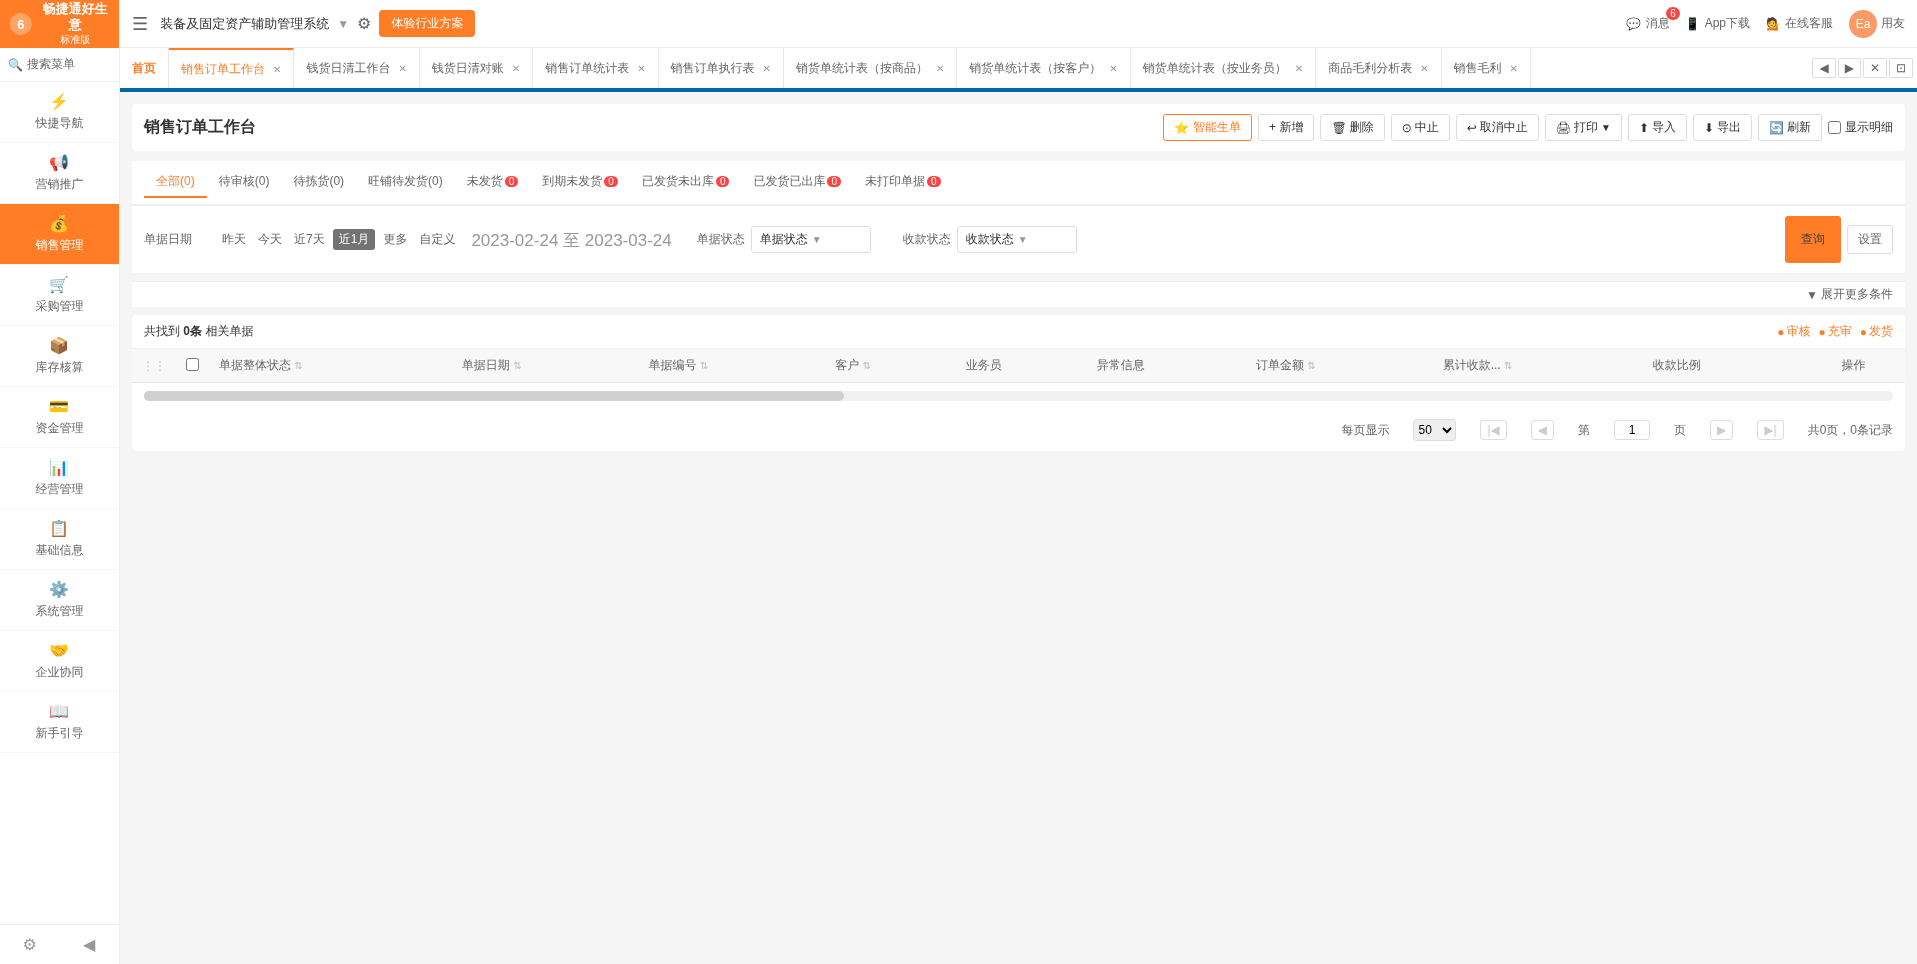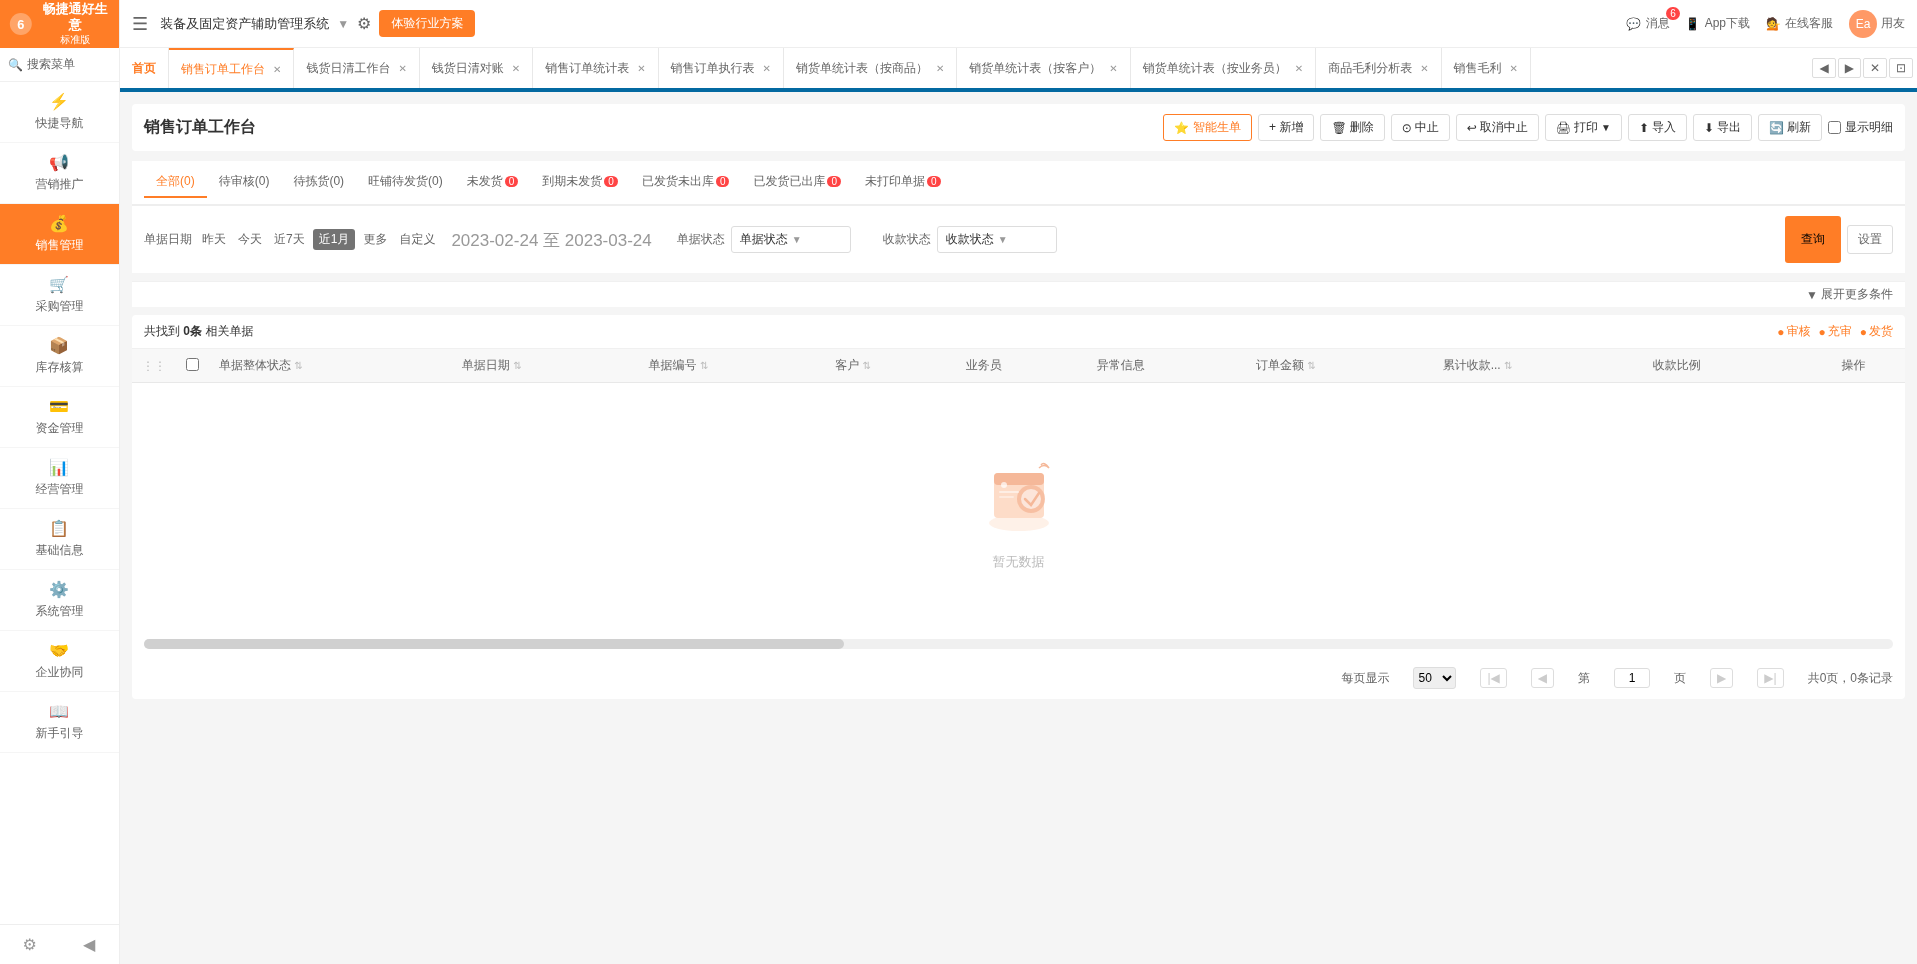--- a/index.html
+++ b/index.html
@@ -51,28 +51,28 @@
     
     .filter-tabs { background: #fff; padding: 6px 12px; border-bottom: 1px solid #eee; display: flex; align-items: center; gap: 0; }
     .filter-tab { padding: 6px 12px; cursor: pointer; color: #666; font-size: 12px; border-bottom: 2px solid transparent; white-space: nowrap; }
     .filter-tab.active { color: #ff7d26; border-bottom-color: #ff7d26; }
     .filter-tab .count-badge { background: #ff4444; color: #fff; border-radius: 8px; padding: 0 4px; font-size: 10px; margin-left: 2px; }
 
     
     .search-bar { background: #fff; padding: 10px 12px; margin-bottom: 8px; display: flex; align-items: center; gap: 12px; flex-wrap: wrap; }
     .search-field { display: flex; align-items: center; gap: 6px; }
     .search-label { color: #666; font-size: 12px; white-space: nowrap; }
-    .search-options { display: flex; align-items: flex-end; gap: 4px; }
+    .search-options { display: flex; align-items: flex-end; gap: 4px; margin-left: 20px; }
     .search-option { color: #666; font-size: 12px; cursor: pointer; padding: 2px 4px; }
     .search-option.highlight { background: #737373; color: #fff; border-radius: 3px; padding: 2px 6px; }
     .date-range { color: #999; font-size: 17px; margin-top: 2px; }
     .search-select { border: 1px solid #ddd; border-radius: 3px; padding: 4px 8px; font-size: 12px; color: #333; cursor: pointer; display: flex; align-items: center; gap: 4px; min-width: 120px; }
     .search-select-arrow { color: #999; font-size: 10px; }
     .expand-btn { color: #666; cursor: pointer; font-size: 12px; display: flex; align-items: center; gap: 3px; margin-left: auto; }
-    .query-btn { background: #ff7d26; color: #000000; border: none; border-radius: 3px; padding: 15px 16px; cursor: pointer; font-size: 12px; }
+    .query-btn { background: #ff7d26; color: #404040; border: none; border-radius: 3px; padding: 15px 16px; cursor: pointer; font-size: 12px; }
     .set-btn { background: #fff; color: #666; border: 1px solid #ddd; border-radius: 3px; padding: 5px 10px; cursor: pointer; font-size: 12px; }
 
     
     .table-area { background: #fff; border-radius: 4px; }
     .table-header { padding: 8px 12px; display: flex; align-items: center; justify-content: space-between; border-bottom: 1px solid #f0f0f0; }
     .table-ops { display: flex; align-items: center; gap: 8px; }
     .table-op { color: #666; font-size: 12px; cursor: pointer; display: flex; align-items: center; gap: 2px; }
     .op-audit { color: #ff7d26; }
     .op-cancel { color: #ff7d26; }
     .op-ship { color: #ff7d26; }
@@ -443,37 +443,20 @@
               </th>
               <th class="action-col">
                 <span>操作</span>
               </th>
             </tr>
           </thead>
           <tbody>
           </tbody>
         </table>
 
-        <div class="empty-state">
-          <div class="empty-icon">
-            <svg width="100" height="100" viewBox="0 0 100 100">
-              <ellipse cx="50" cy="80" rx="30" ry="8" fill="#fde8d8" opacity="0.6"></ellipse>
-              <rect x="25" y="30" width="50" height="45" rx="4" fill="#fddcc8"></rect>
-              <rect x="25" y="30" width="50" height="12" rx="4" fill="#f5b899"></rect>
-              <circle cx="62" cy="56" r="14" fill="#f5b899" opacity="0.8"></circle>
-              <circle cx="62" cy="56" r="10" fill="#fff" opacity="0.6"></circle>
-              <path d="M56 56 L62 62 L70 50" stroke="#f5b899" stroke-width="2.5" fill="none" stroke-linecap="round"></path>
-              <circle cx="35" cy="42" r="3" fill="#fff" opacity="0.7"></circle>
-              <rect x="30" y="48" width="20" height="2" rx="1" fill="#fff" opacity="0.5"></rect>
-              <rect x="30" y="53" width="15" height="2" rx="1" fill="#fff" opacity="0.4"></rect>
-              <path d="M70 25 Q75 20 80 25 Q75 18 72 22" stroke="#f5b899" stroke-width="1.5" fill="none"></path>
-            </svg>
-          </div>
-          <div class="empty-text">暂无数据</div>
-        </div>
       </div>
 
       <div style="padding:4px 0;">
         <div class="scroll-bar-area">
           <div class="scroll-thumb"></div>
         </div>
       </div>
 
       <div class="pagination">
         <span>每页显示</span>

